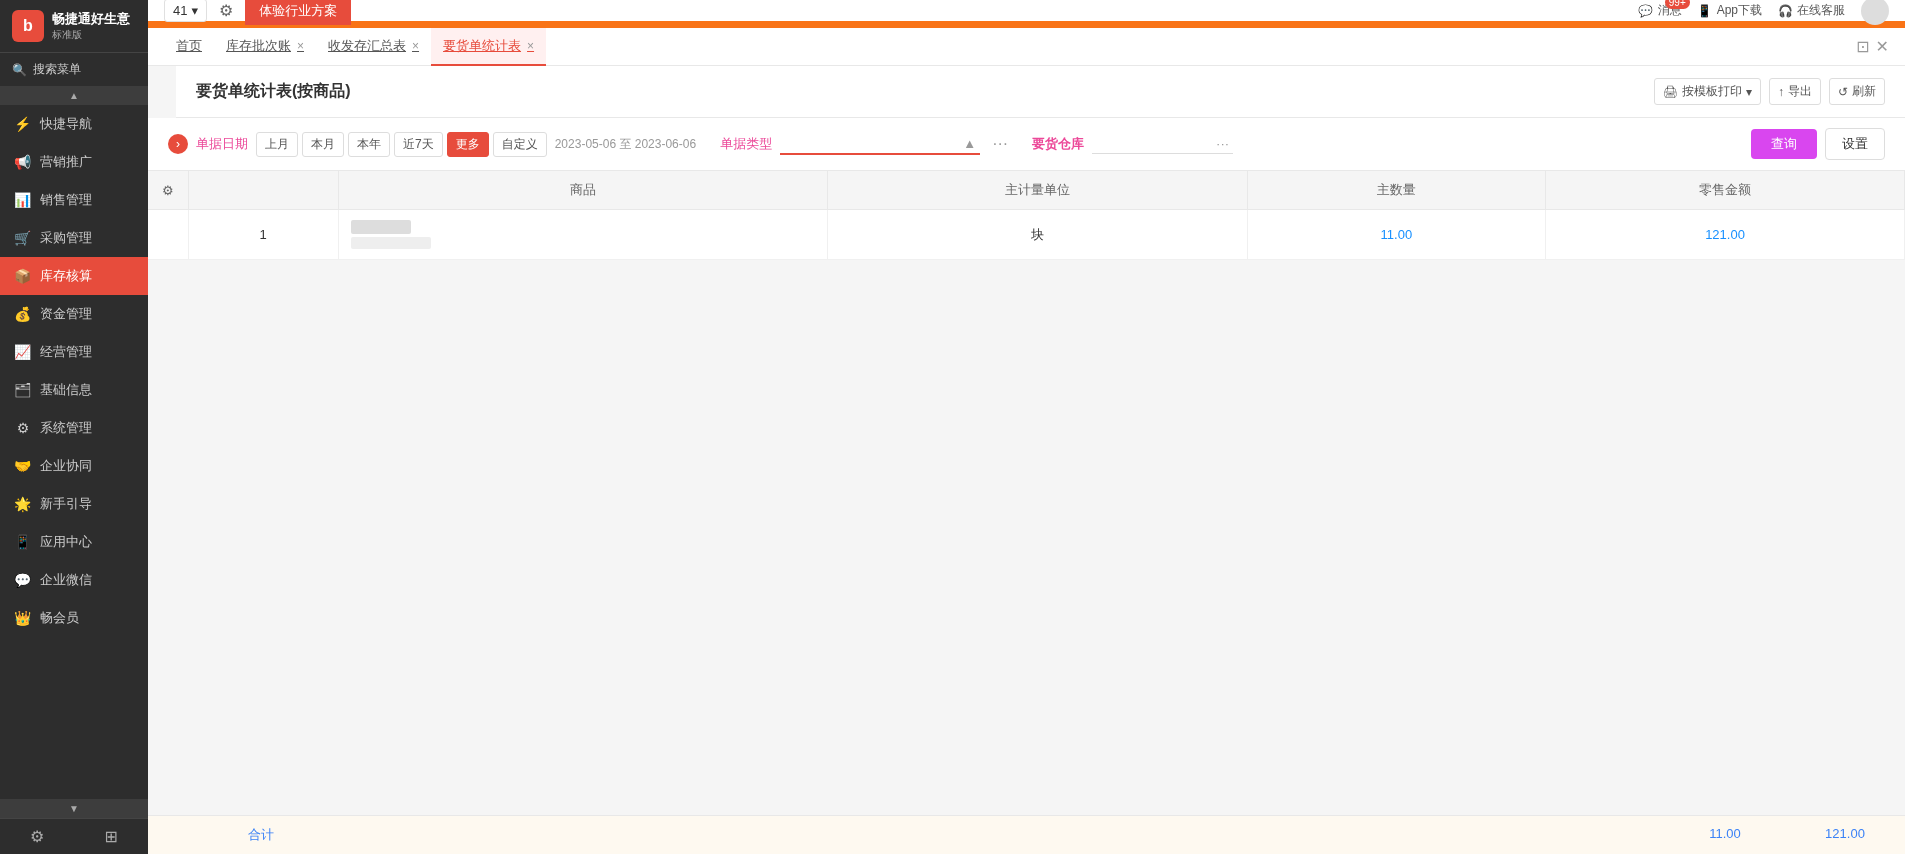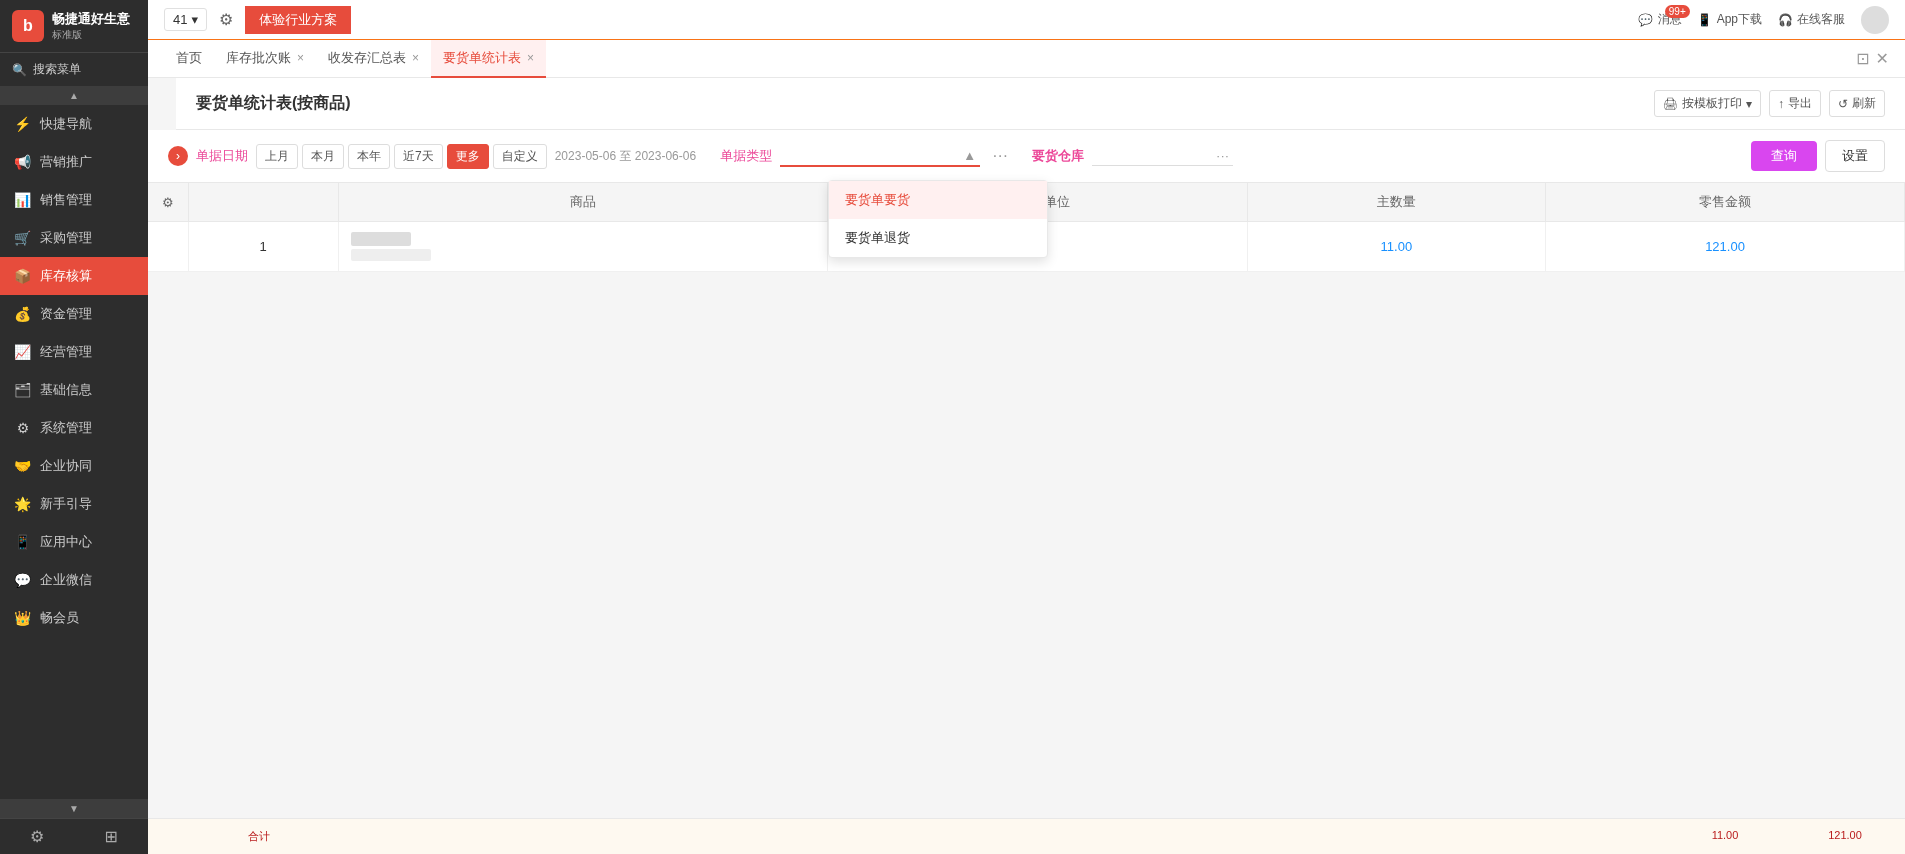--- a/index.html
+++ b/index.html
@@ -86,23 +86,23 @@
     
     .main-area {
       flex: 1;
       display: flex;
       flex-direction: column;
       overflow: hidden;
     }
 
     
     .top-header {
-      height: 40px;
-      background: #fff;
-      border-bottom: 1px solid #f97316;
+      height: 28px;
+      background: #fff;
+      border-bottom: 7px solid #f97316;
       display: flex;
       align-items: center;
       justify-content: space-between;
       padding: 0 16px;
       flex-shrink: 0;
     }
     .header-left { display: flex; align-items: center; gap: 12px; }
     .header-store-select {
       display: flex;
       align-items: center;
@@ -164,20 +164,21 @@
       padding: 0 12px;
       height: 38px;
       display: flex;
       align-items: center;
       gap: 6px;
       cursor: pointer;
       font-size: 13px;
       color: #555;
       border-bottom: 2px solid transparent;
       white-space: nowrap;
+      text-decoration: underline;
     }
     .tab-item.active { color: #e74c3c; border-bottom-color: #e74c3c; background: #fff0f0; }
     .tab-close { color: #999; font-size: 12px; }
     .tabs-action { margin-left: auto; display: flex; gap: 6px; }
     .tabs-action-btn { color: #999; cursor: pointer; font-size: 16px; }
 
     
     .content-area {
       flex: 1;
       overflow-y: auto;
@@ -364,22 +365,22 @@
 
     
     .table-footer {
       background: #fef9f0;
       border-top: 1px solid #e8e8e8;
       display: flex;
       padding: 10px 0;
     }
     .footer-cell {
       text-align: center;
-      font-size: 11px;
-      color: #b91c1c;
+      font-size: 13px;
+      color: #3b82f6;
     }
     .filter-row {
       background: #fff;
       padding: 10px 20px;
       border-bottom: 1px solid #e8e8e8;
       display: flex;
       align-items: center;
       gap: 8px;
       flex-wrap: wrap;
       position: relative;
@@ -569,24 +570,20 @@
 
       <span class="filter-label" style="margin-left:16px;font-weight:bold;">要货仓库</span>
       <div class="warehouse-select-wrapper">
         <input class="warehouse-input" value="" placeholder="" style="width: 120px;">
         <span class="warehouse-more">···</span>
       </div>
 
       <button class="query-btn">查询</button>
       <button class="settings-btn">设置</button>
 
-      <div class="dropdown-overlay">
-        <div class="dropdown-item selected">要货单要货</div>
-        <div class="dropdown-item">要货单退货</div>
-      </div>
     </div>
 
     <div class="table-area">
       <table class="data-table">
         <thead>
           <tr>
             <th class="settings-col">
               <span>⚙</span>
             </th>
             <th></th>

